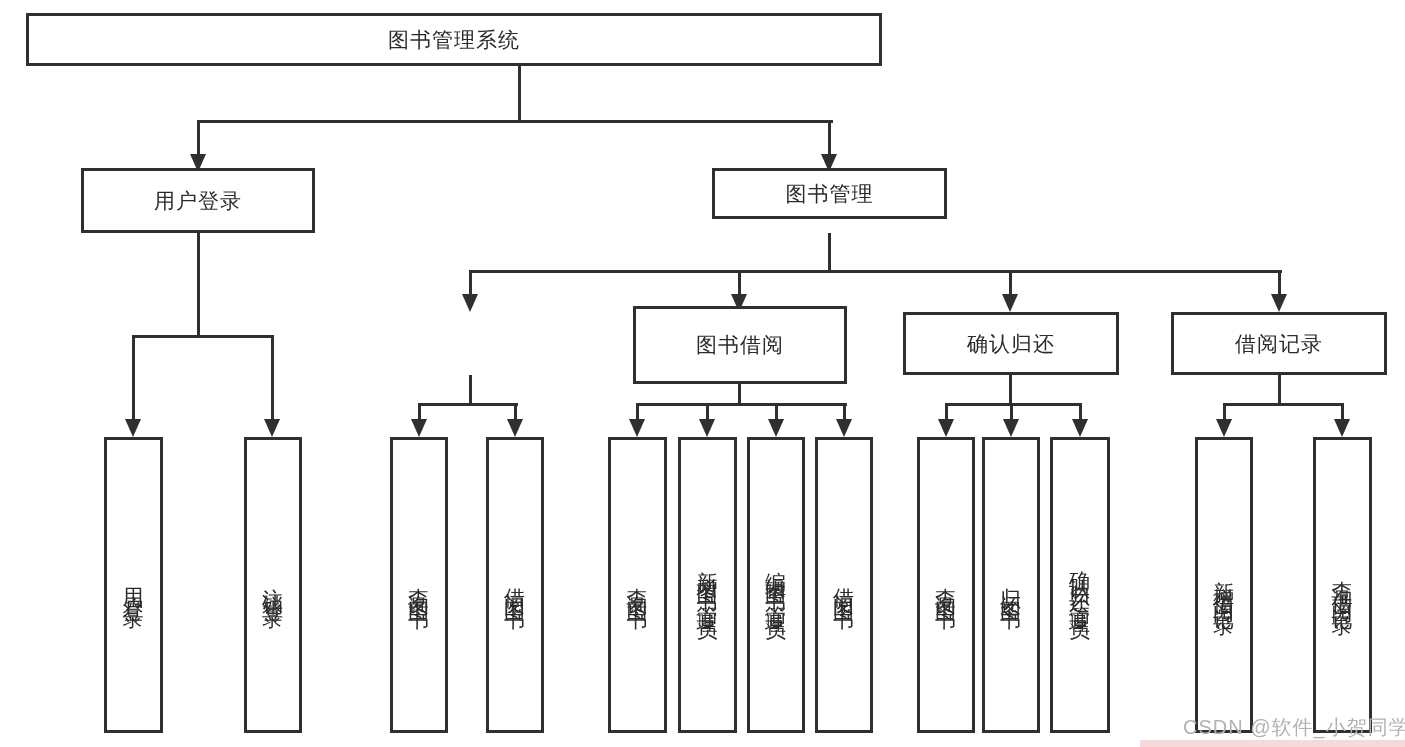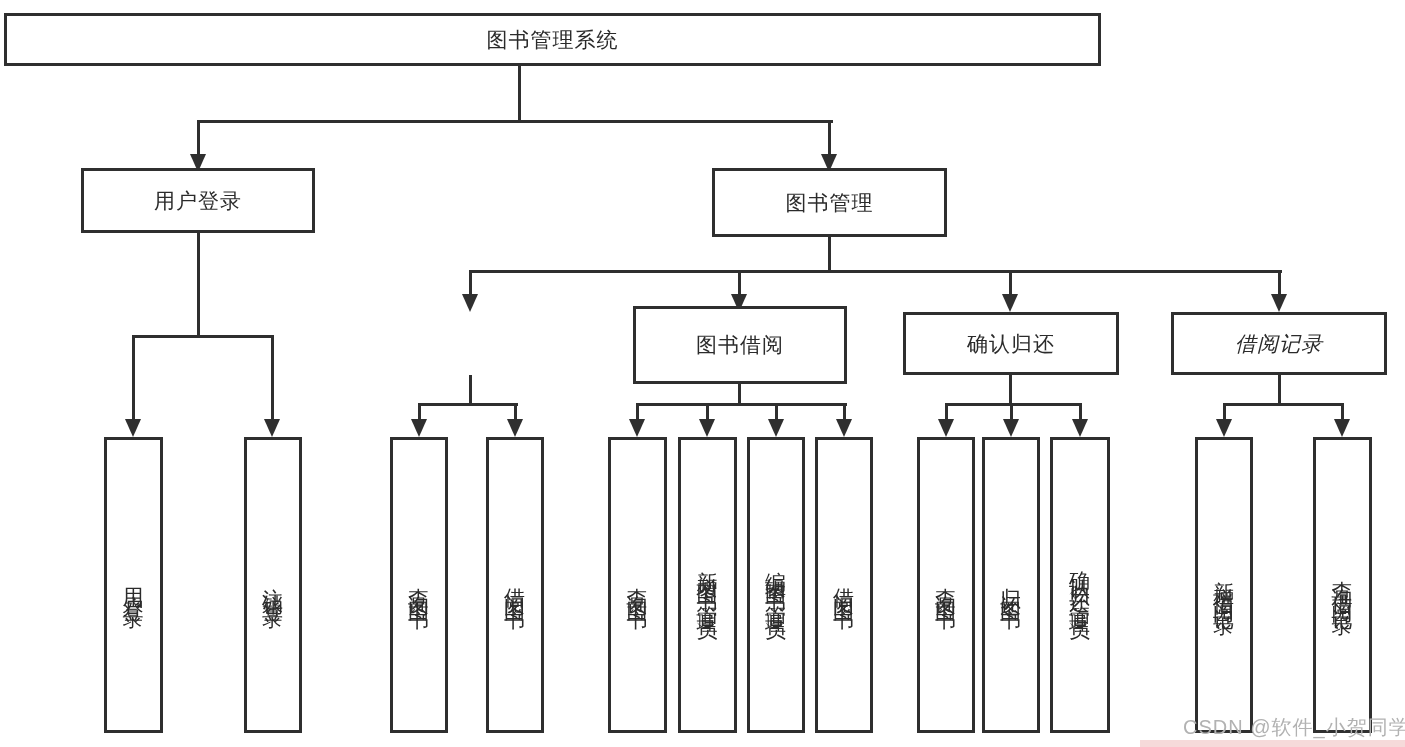--- a/index.html
+++ b/index.html
@@ -77,35 +77,35 @@
     height: 7px;
     background: #f6dada;
     z-index: 9;
   }
 </style>
 </head>
 <body>
 
 <div class="canvas">
 
-  <div class="node" style="left:4px; top:13px; width:1097px; height:53px;text-align:center;">
+  <div class="node" style="left:26px; top:13px; width:856px; height:53px;text-align:center;">
     <span>图书管理系统</span>
   </div>
 
   <div class="line" style="left:518px; top:66px; width:3px; height:54px;"></div>
   <div class="line" style="left:197px; top:120px; width:636px; height:3px;"></div>
   <div class="line" style="left:197px; top:120px; width:3px; height:36px;"></div>
   <div class="ah" style="left:190px; top:154px;"></div>
   <div class="line" style="left:828px; top:120px; width:3px; height:36px;"></div>
   <div class="ah" style="left:821px; top:154px;"></div>
 
   <div class="node" style="left:81px; top:168px; width:234px; height:65px;">
     <span>用户登录</span>
   </div>
-  <div class="node" style="left:712px; top:168px; width:235px; height:69px;">
+  <div class="node" style="left:712px; top:168px; width:235px; height:51px;">
     <span>图书管理</span>
   </div>
 
   <div class="line" style="left:197px; top:233px; width:3px; height:104px;"></div>
   <div class="line" style="left:132px; top:335px; width:142px; height:3px;"></div>
   <div class="line" style="left:132px; top:335px; width:3px; height:84px;"></div>
   <div class="ah" style="left:125px; top:419px;"></div>
   <div class="line" style="left:271px; top:335px; width:3px; height:84px;"></div>
   <div class="ah" style="left:264px; top:419px;"></div>
 
@@ -119,21 +119,21 @@
   <div class="ah" style="left:1002px; top:294px;"></div>
   <div class="line" style="left:1278px; top:270px; width:3px; height:24px;"></div>
   <div class="ah" style="left:1271px; top:294px;"></div>
 
   <div class="node" style="left:633px; top:306px; width:214px; height:78px;">
     <span>图书借阅</span>
   </div>
   <div class="node" style="left:903px; top:312px; width:216px; height:63px;">
     <span>确认归还</span>
   </div>
-  <div class="node" style="left:1171px; top:312px; width:216px; height:63px;font-style:italic;">
+  <div class="node" style="left:1171px; top:312px; width:216px; height:63px;">
     <span>借阅记录</span>
   </div>
 
   <div class="line" style="left:469px; top:375px; width:3px; height:30px;"></div>
   <div class="line" style="left:418px; top:403px; width:100px; height:3px;"></div>
   <div class="line" style="left:418px; top:403px; width:3px; height:16px;"></div>
   <div class="ah" style="left:411px; top:419px;"></div>
   <div class="line" style="left:514px; top:403px; width:3px; height:16px;"></div>
   <div class="ah" style="left:507px; top:419px;"></div>
 

